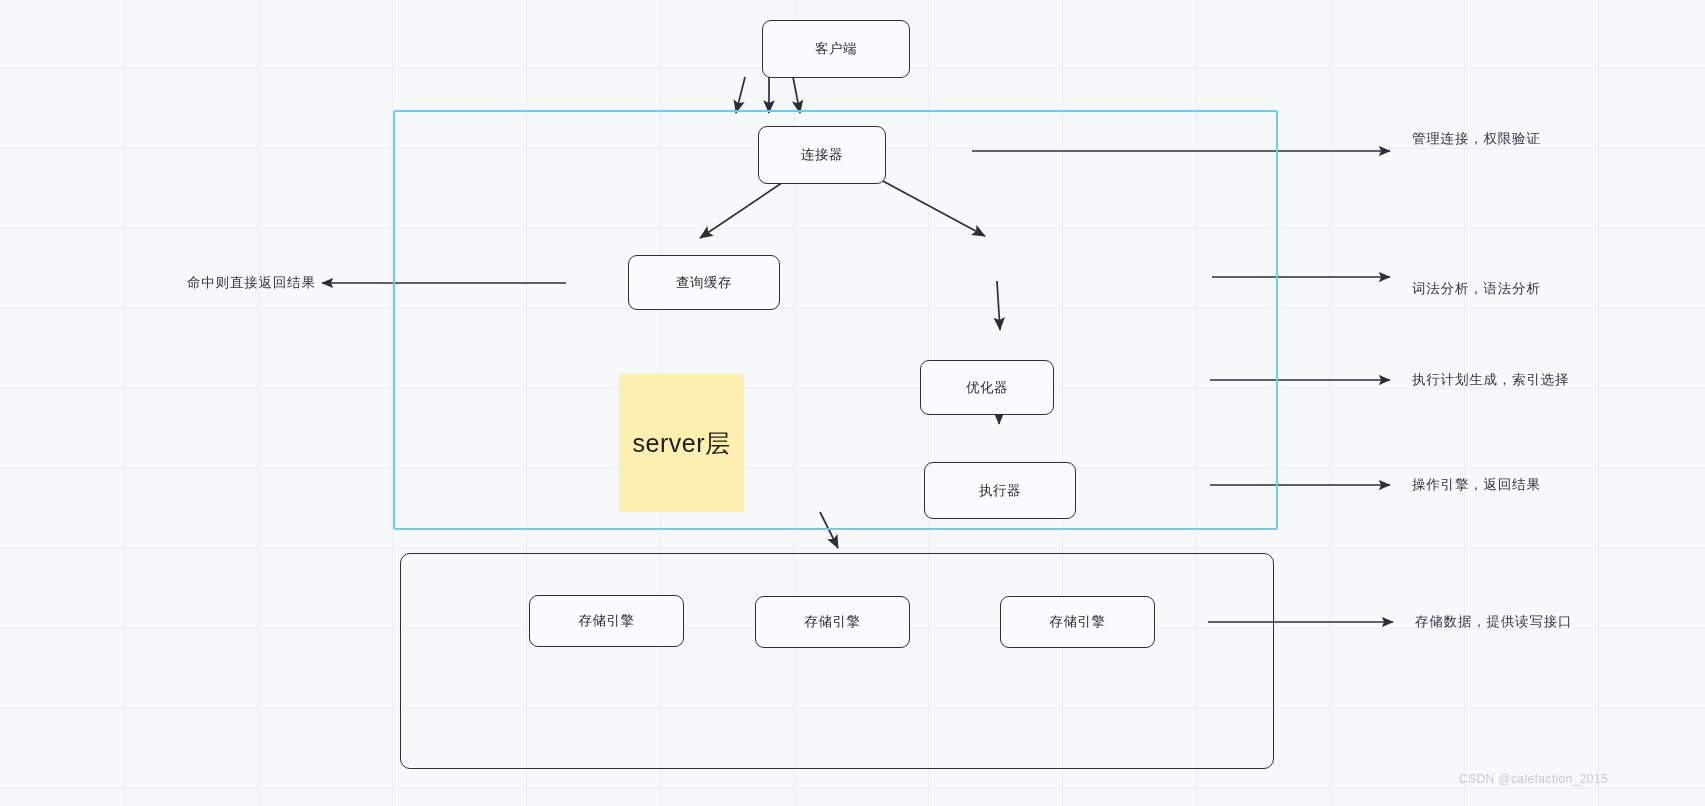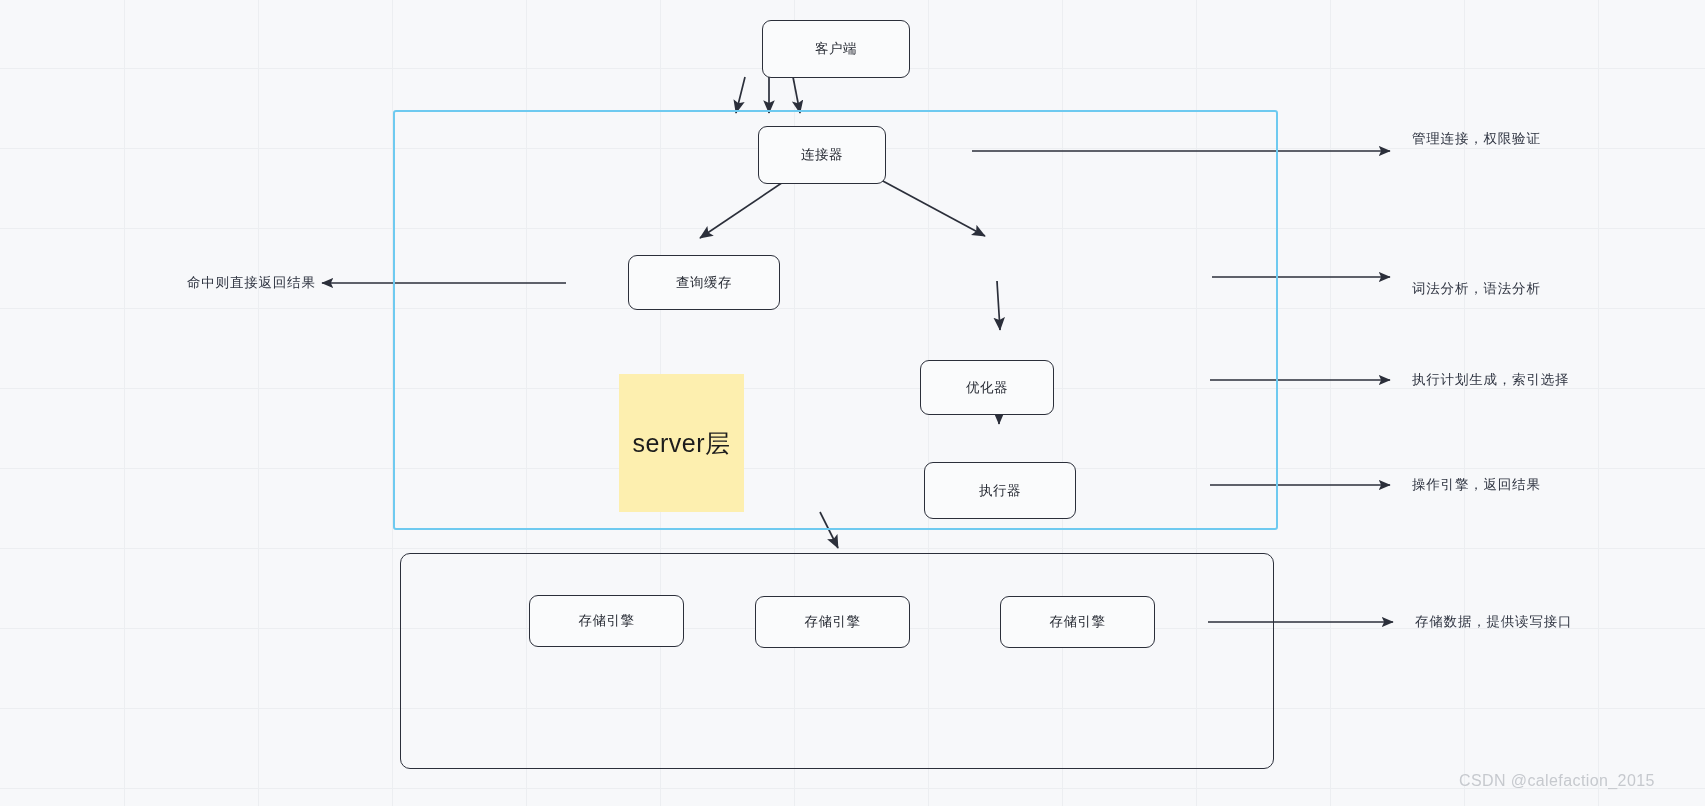--- a/index.html
+++ b/index.html
@@ -70,21 +70,21 @@
     color: #2e3340;
     font-size: 13.5px;
     letter-spacing: 0.8px;
     white-space: nowrap;
   }
   .annotation.right { text-align: left; }
   .annotation.left { text-align: left; }
   .watermark {
     position: absolute;
     color: #c6c9ce;
-    font-size: 16px;
+    font-size: 12px;
     letter-spacing: 0.4px;
     white-space: nowrap;
   }
 </style>
 </head>
 <body>
 
 <div id="canvas">
 
   <svg class="svg-layer" viewBox="0 0 1705 806">

